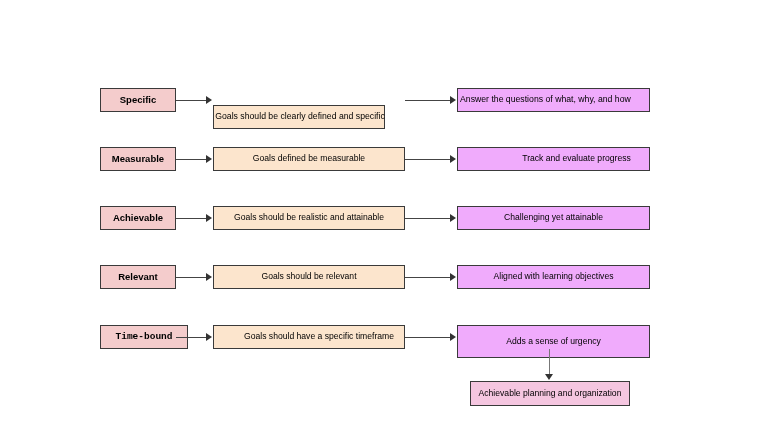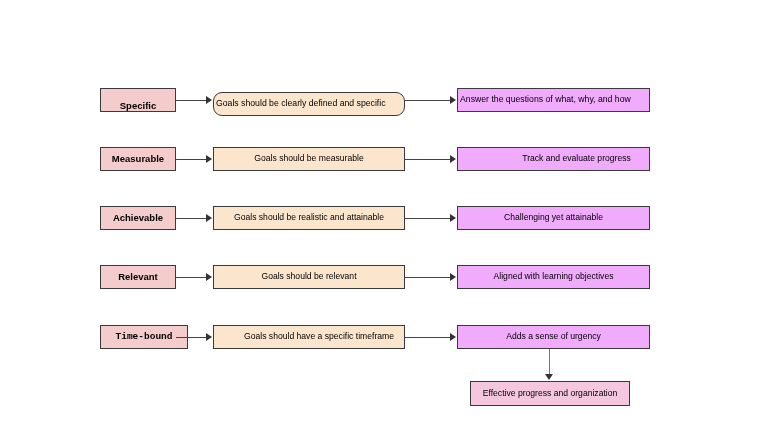--- a/index.html
+++ b/index.html
@@ -110,49 +110,49 @@
     border-top: 6px solid #333333;
   }
 </style>
 </head>
 <body>
 
 <div id="slide">
 
 
   <div class="row1">
-    <div class="node node-key" style="left:100px; top:88px; width:76px; height:24px;align-items:flex-end;">
+    <div class="node node-key" style="left:100px; top:88px; width:76px; height:24px;">
       <span class="txt">Specific</span>
     </div>
 
     <div class="conn" style="left:176px; top:99.5px; width:31px;"></div>
     <div class="arrow-r" style="left:206px; top:96px;"></div>
 
-    <div class="node node-mid" style="left:213px; top:92px; width:192px; height:24px;border-radius:9px;">
+    <div class="node node-mid" style="left:213px; top:105px; width:172px; height:24px;">
       <span class="txt">Goals should be clearly defined and specific</span>
     </div>
 
     <div class="conn" style="left:405px; top:99.5px; width:46px;"></div>
     <div class="arrow-r" style="left:450px; top:96px;"></div>
 
     <div class="node node-right" style="left:457px; top:88px; width:193px; height:24px;">
       <span class="txt">Answer the questions of what, why, and how</span>
     </div>
   </div>
 
   <div class="row2">
     <div class="node node-key" style="left:100px; top:147px; width:76px; height:24px;">
       <span class="txt">Measurable</span>
     </div>
 
     <div class="conn" style="left:176px; top:158.5px; width:31px;"></div>
     <div class="arrow-r" style="left:206px; top:155px;"></div>
 
     <div class="node node-mid" style="left:213px; top:147px; width:192px; height:24px;">
-      <span class="txt">Goals should be measurable</span>
+      <span class="txt">Goals defined be measurable</span>
     </div>
 
     <div class="conn" style="left:405px; top:158.5px; width:46px;"></div>
     <div class="arrow-r" style="left:450px; top:155px;"></div>
 
     <div class="node node-right" style="left:457px; top:147px; width:193px; height:24px;padding-left:46px;">
       <span class="txt">Track and evaluate progress</span>
     </div>
   </div>
 
@@ -204,25 +204,25 @@
     <div class="conn" style="left:176px; top:336.5px; width:31px;"></div>
     <div class="arrow-r" style="left:206px; top:333px;"></div>
 
     <div class="node node-mid" style="left:213px; top:325px; width:192px; height:24px;padding-left:20px;">
       <span class="txt">Goals should have a specific timeframe</span>
     </div>
 
     <div class="conn" style="left:405px; top:336.5px; width:46px;"></div>
     <div class="arrow-r" style="left:450px; top:333px;"></div>
 
-    <div class="node node-right" style="left:457px; top:325px; width:193px; height:24px;">
+    <div class="node node-right" style="left:457px; top:325px; width:193px; height:33px;">
       <span class="txt">Adds a sense of urgency</span>
     </div>
   </div>
 
   <div class="conn-v" style="left:549px; top:349px; height:26px;"></div>
   <div class="arrow-d" style="left:545px; top:374px;"></div>
 
   <div class="node node-final" style="left:470px; top:381px; width:160px; height:25px;">
-    <span class="txt">Effective progress and organization</span>
+    <span class="txt">Achievable planning and organization</span>
   </div>
 
 </div>
 
 </body></html>

